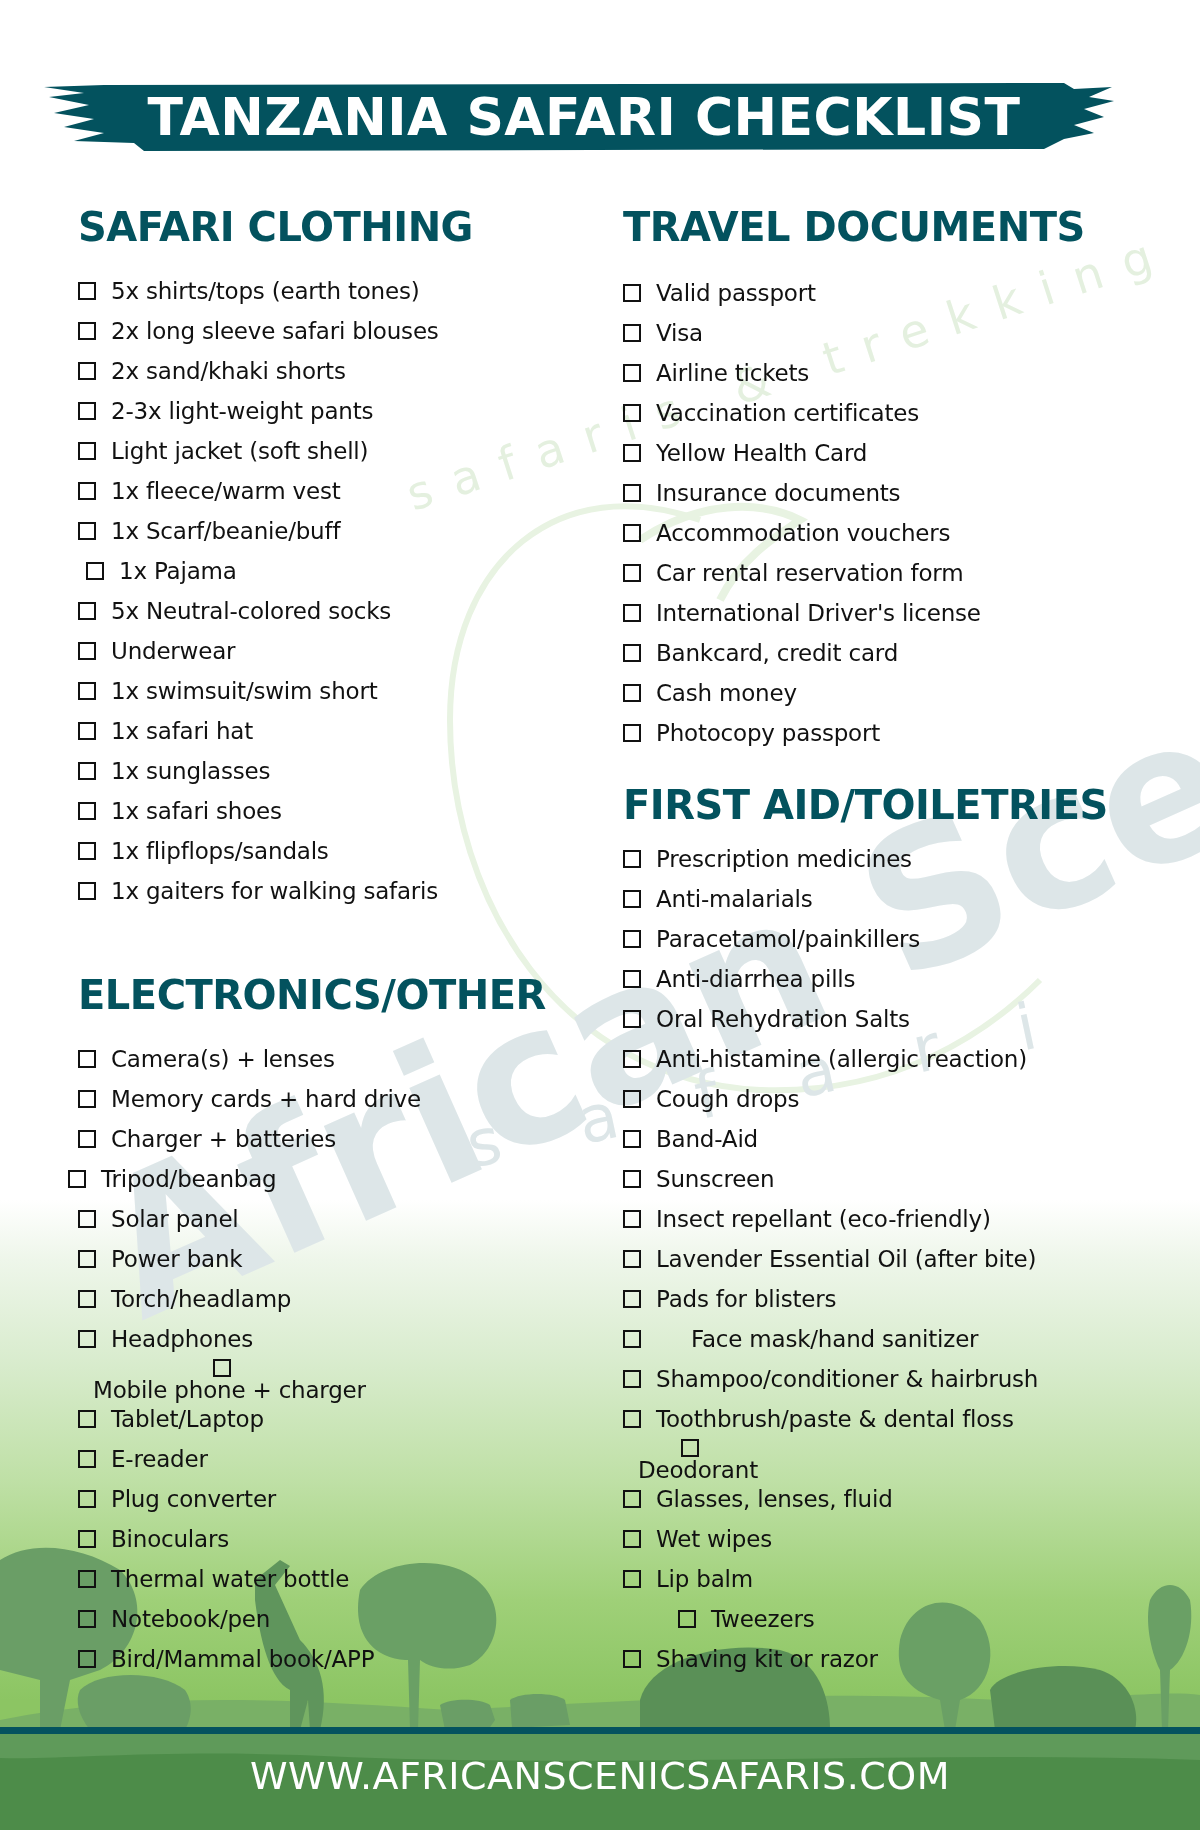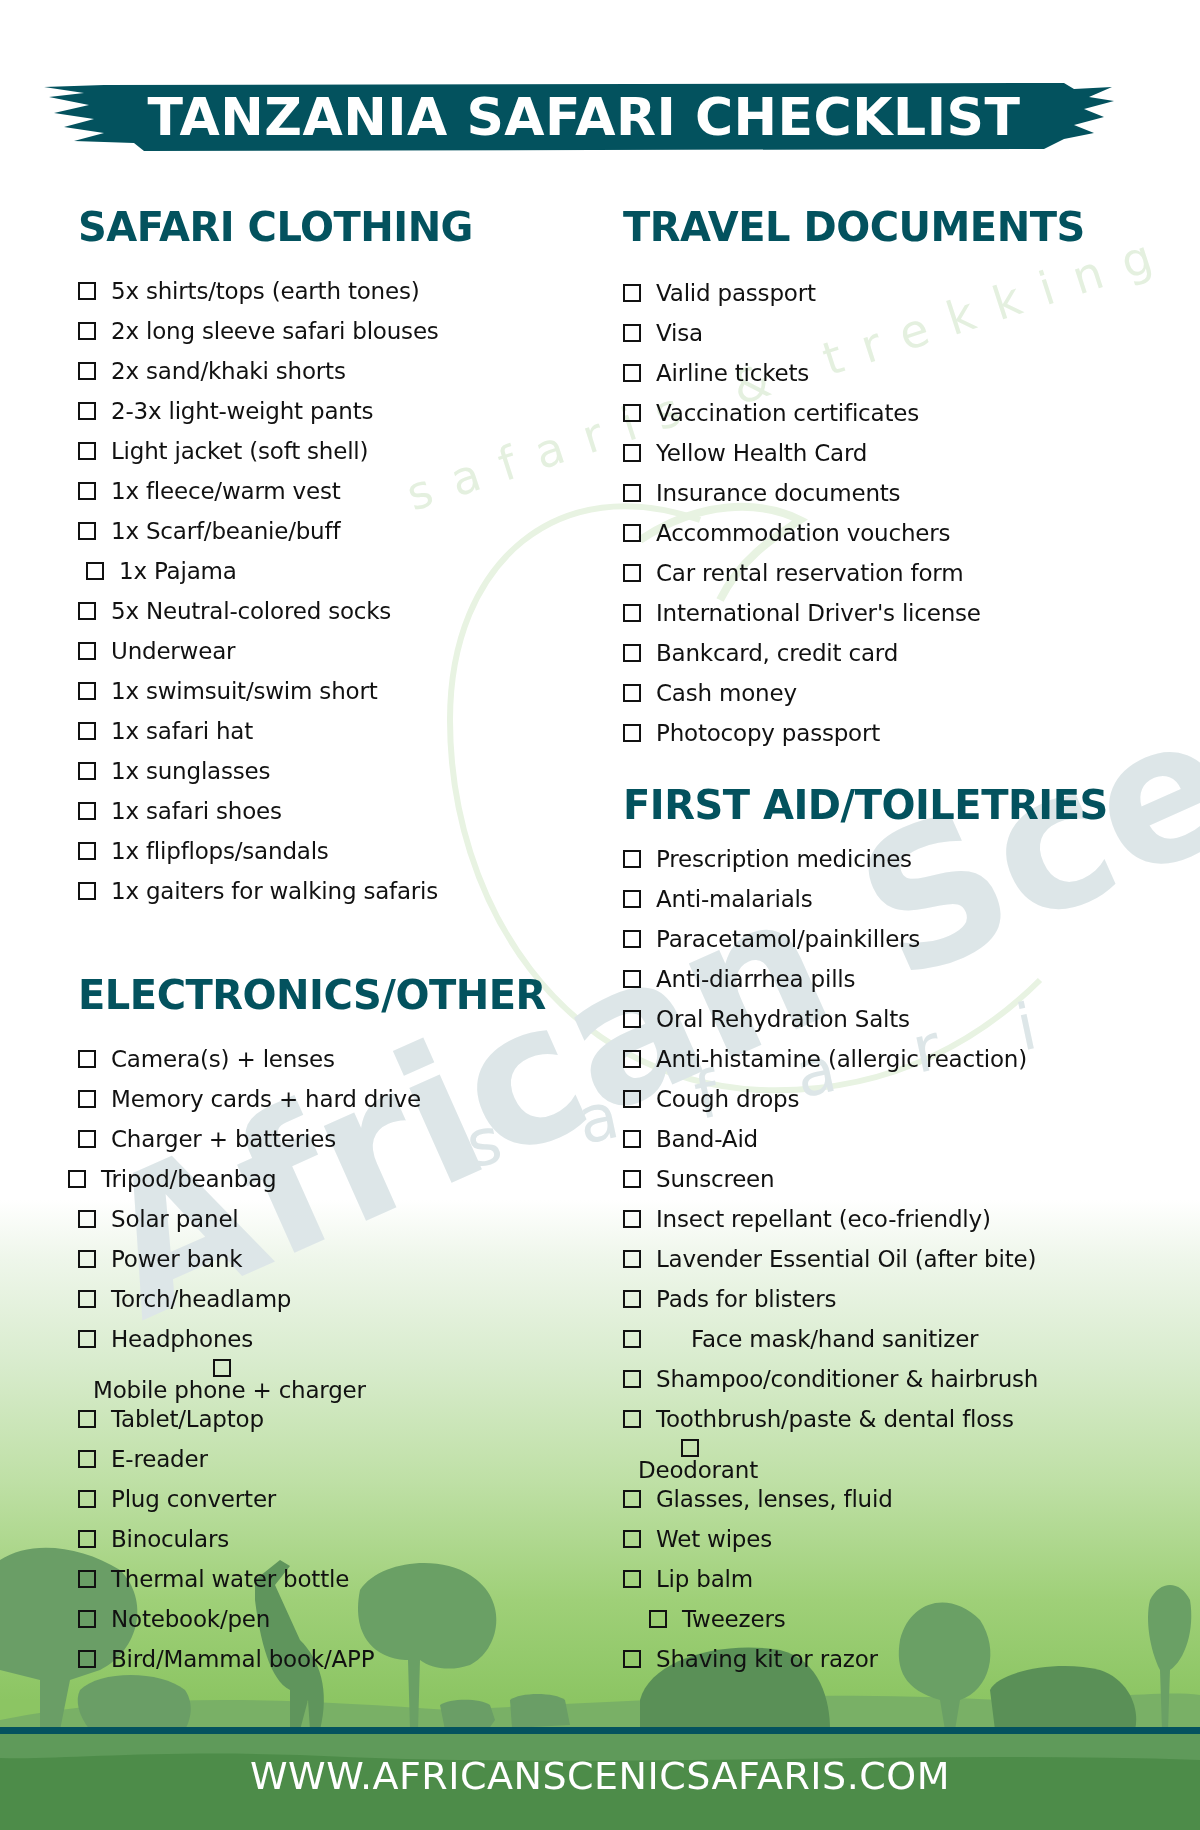--- a/index.html
+++ b/index.html
@@ -394,21 +394,21 @@
       <span class="item-label">Glasses, lenses, fluid</span>
     </div>
   <div class="item" style="left:623px; top:1519px;">
       <span class="cb"></span>
       <span class="item-label">Wet wipes</span>
     </div>
   <div class="item" style="left:623px; top:1559px;">
       <span class="cb"></span>
       <span class="item-label">Lip balm</span>
     </div>
-  <div class="item" style="left:604px; top:1599px;padding-left:45px;">
+  <div class="item" style="left:633px; top:1599px;padding-left:45px;">
       <span class="cb"></span>
       <span class="item-label">Tweezers</span>
     </div>
   <div class="item" style="left:623px; top:1639px;">
       <span class="cb"></span>
       <span class="item-label">Shaving kit or razor</span>
     </div>
 </div>
 
 <div class="footer-line"></div>

